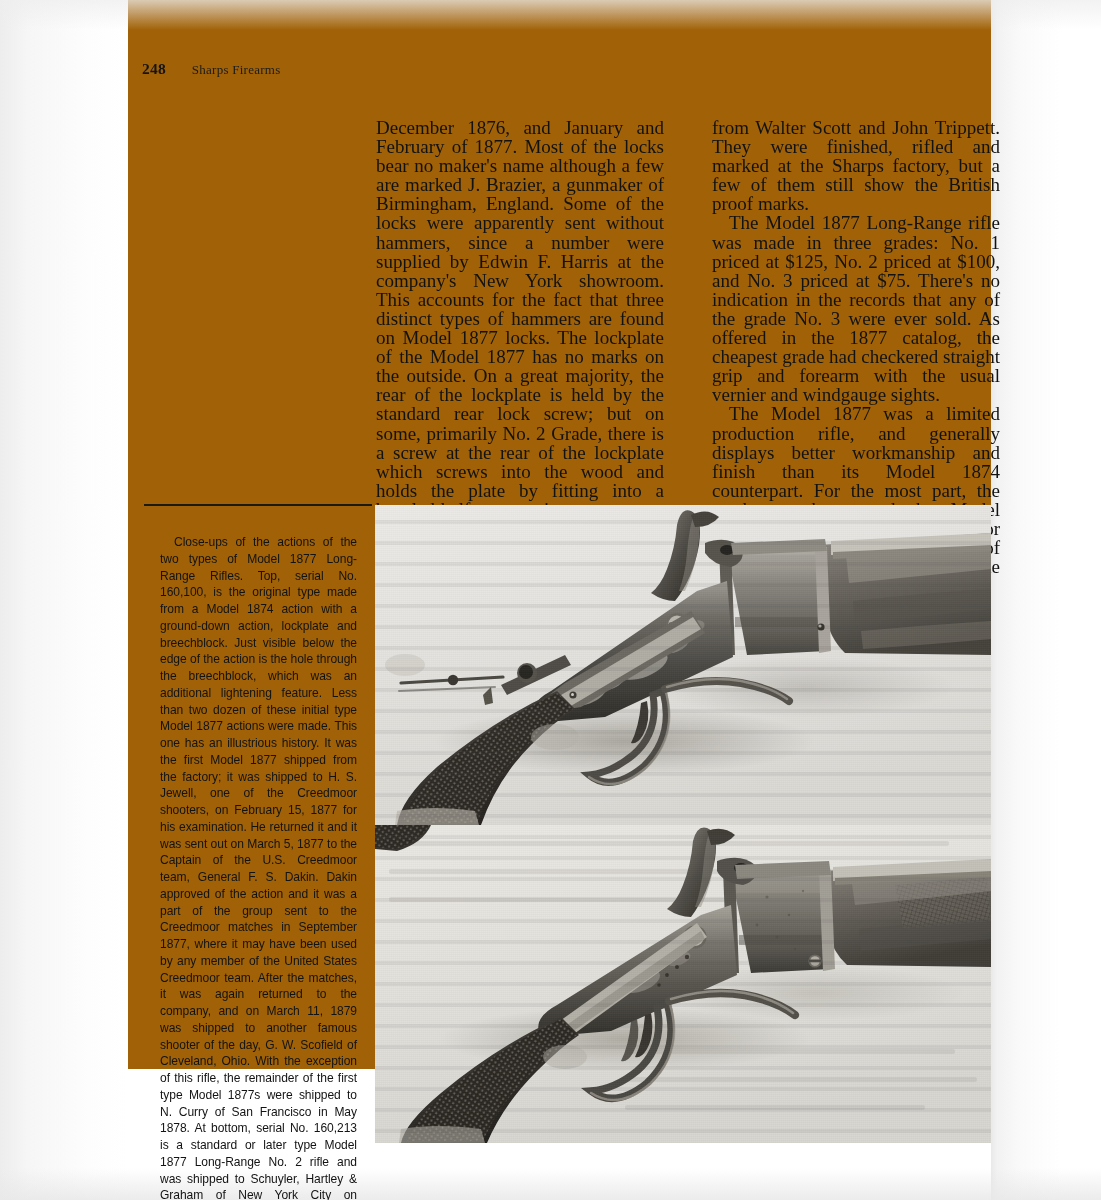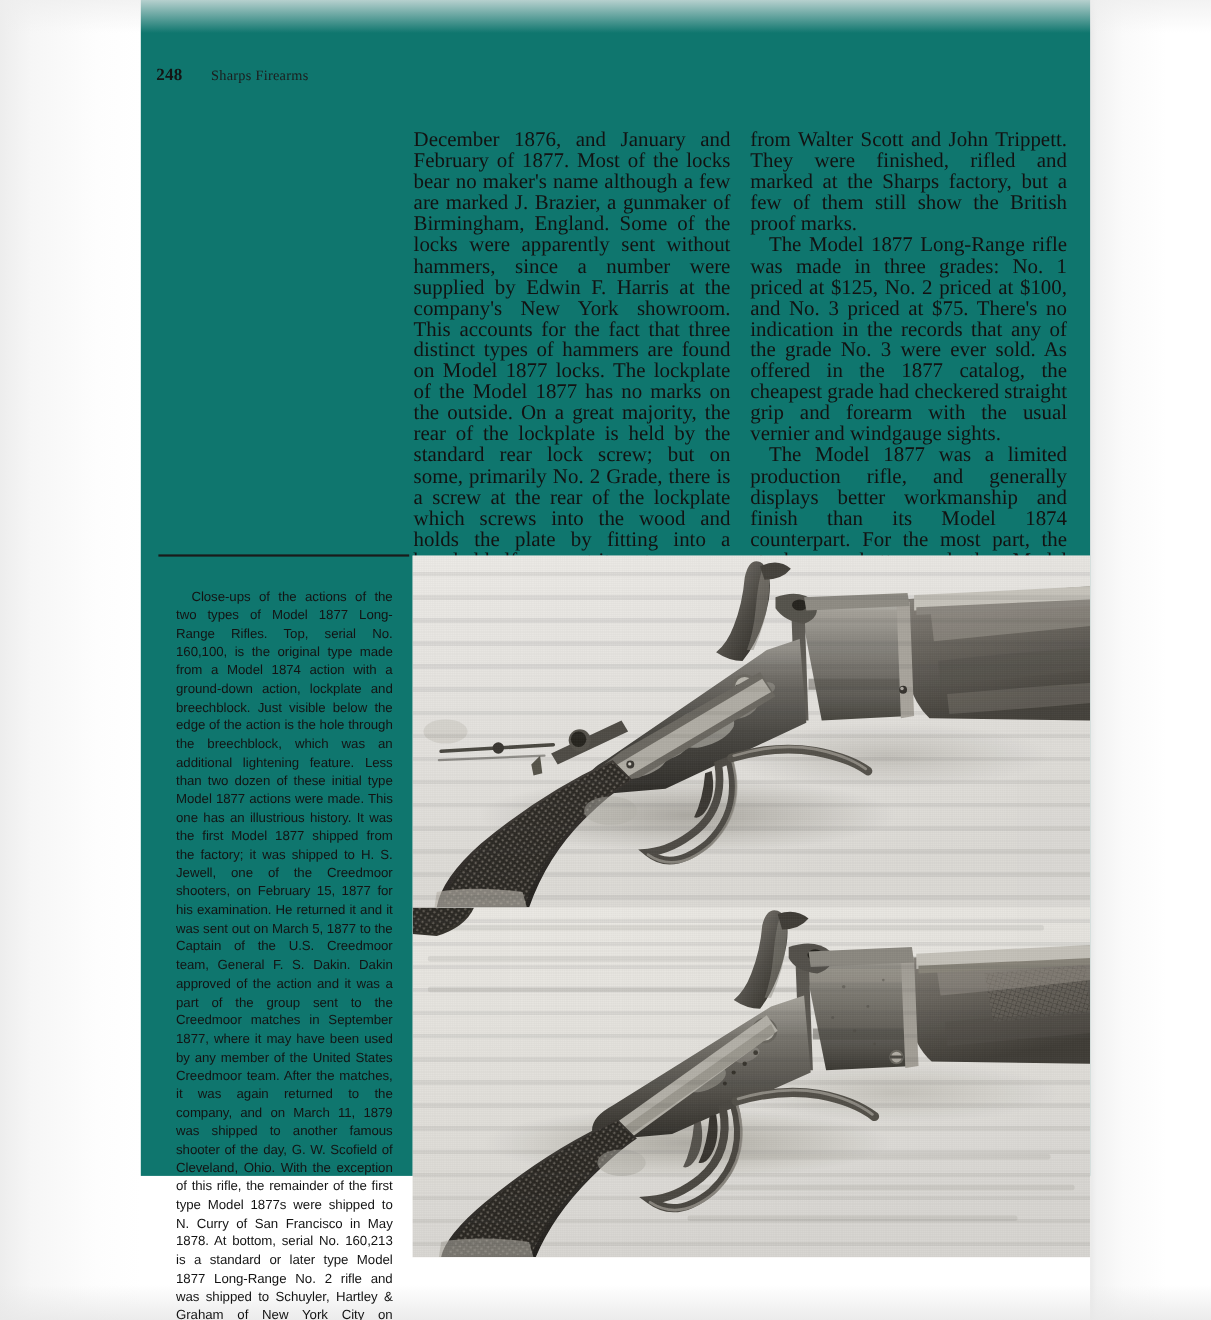--- a/index.html
+++ b/index.html
@@ -14,21 +14,21 @@
     font-family: "Liberation Serif", serif;
     -webkit-font-smoothing: antialiased;
   }
 
   
   #scan-page {
     position: absolute;
     left: 0; top: 0;
     width: 1101px;
     height: 1069px;
-    background: #0f766e;
+    background: #a16207;
   }
   
   #page-edge-right {
     position: absolute;
     left: 991px; top: 0;
     width: 110px; height: 1200px;
     background: linear-gradient(to right, #e9e9e9 0px, #f2f2f2 6px, #fafafa 30px, #ffffff 70px);
   }
   #page-edge-left {
     position: absolute;
@@ -81,21 +81,21 @@
     width: 288px;
     font-family: Liberation Serif, serif;
     font-size: 19px;
     line-height: 19.1px;
     color: #121212;
     text-align: justify;
     text-justify: inter-word;
     hyphens: none;
   }
   #body-col-1 { left: 376px; }
-  #body-col-2 { left: 682px; }
+  #body-col-2 { left: 712px; }
   .body-col p { margin: 0; }
   .body-col p + p { text-indent: 17px; }
 
   
   #caption-rule {
     position: absolute;
     left: 144px;
     top: 504px;
     width: 228px;
     height: 1.6px;

